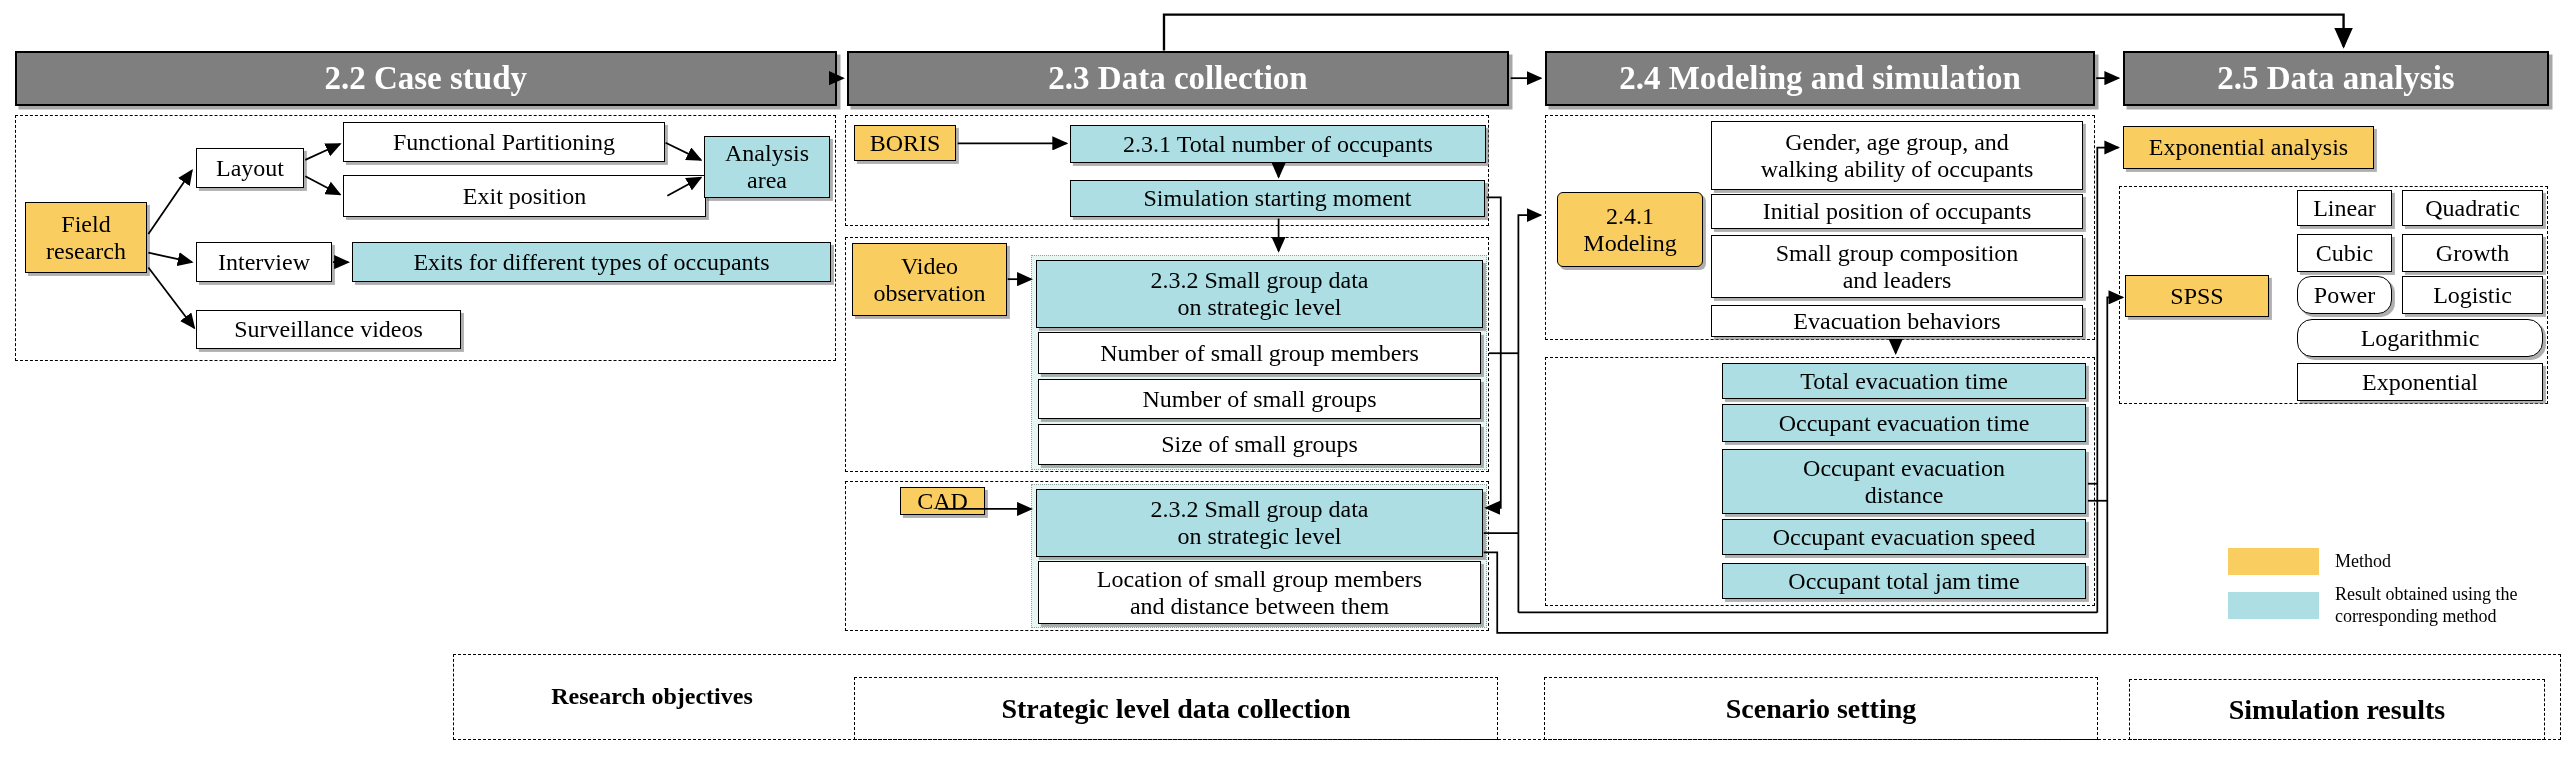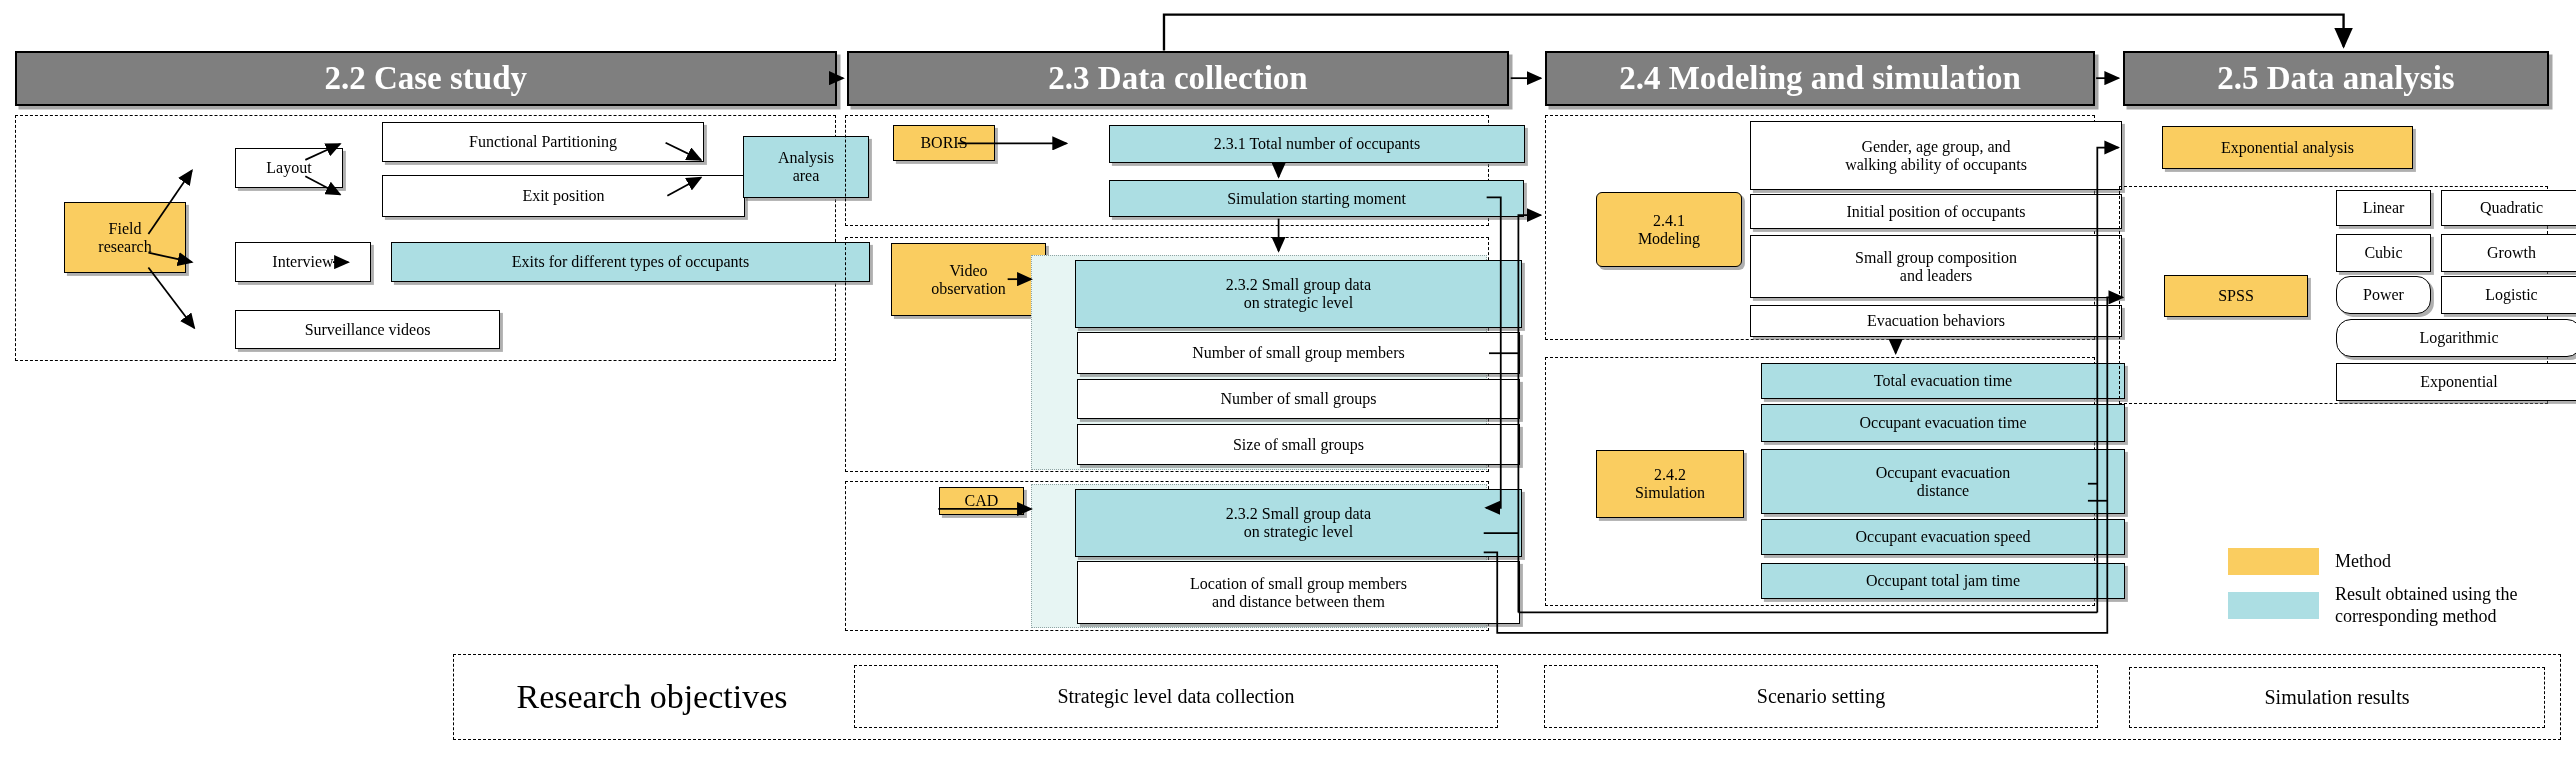--- a/index.html
+++ b/index.html
@@ -20,54 +20,54 @@
     font-size:33px;
     display:flex;align-items:center;justify-content:center;
     box-shadow:3.5px 3.5px 0 rgba(60,60,60,0.45);
     box-sizing:border-box;
     white-space:pre-line;text-align:center;
   }
   .box{
     position:absolute;
     display:flex;align-items:center;justify-content:center;
     text-align:center;
-    font-size:16px;line-height:1.12;
+    font-size:24px;line-height:1.12;
     white-space:pre-line;
     border:1.2px solid #000;
     background:#fff;
     box-shadow:2.9px 2.9px 0 rgba(110,110,110,0.55);
     box-sizing:border-box;
-    margin-left:39px;
   }
   .yellow{background:#FACD60;}
   .cyan{background:#ACDEE3;}
   .dashedbox{
     position:absolute;
     border:1.8px dashed #000;
     box-sizing:border-box;
     background:transparent;
   }
   .innerdotted{
     position:absolute;
     border:1.8px dotted #90A4A4;
     background:#E7F5F3;
     box-sizing:border-box;
   }
   .plainlabel{
     position:absolute;
     display:flex;align-items:center;justify-content:center;
-    font-weight:normal;font-size:34px;text-align:center;
+    font-weight:bold;font-size:24px;text-align:center;
     box-sizing:border-box;
   }
   .footbox{
     position:absolute;
     border:1.8px dashed #000;
     display:flex;align-items:center;justify-content:center;
-    font-weight:normal;font-size:20px;text-align:center;
-    box-sizing:border-box;
+    font-weight:bold;font-size:28px;text-align:center;
+    box-sizing:border-box;
+    margin-top:12px;
   }
   .legendswatch{position:absolute;}
   .legendtext{
     position:absolute;
     font-size:18px;line-height:1.2;white-space:pre-line;
   }
   svg#wires{position:absolute;left:0;top:0;pointer-events:none;}
 </style>
 </head>
 <body>
@@ -118,22 +118,20 @@
   <div class="box yellow" style="left:1557px;top:192px;width:146px;height:75px;border-radius:6px;">2.4.1
 Modeling</div>
   <div class="box" style="left:1711px;top:121px;width:372px;height:69px;">Gender, age group, and
 walking ability of occupants</div>
   <div class="box" style="left:1711px;top:194px;width:372px;height:35px;">Initial position of occupants</div>
   <div class="box" style="left:1711px;top:235px;width:372px;height:63px;">Small group composition
 and leaders</div>
   <div class="box" style="left:1711px;top:305px;width:372px;height:32px;">Evacuation behaviors</div>
 
   <div class="dashedbox" style="left:1545px;top:357px;width:550px;height:249px;"></div>
-  <div class="box yellow" style="left:1557px;top:450px;width:148px;height:68px;">2.4.2
-Simulation</div>
   <div class="box cyan" style="left:1722px;top:363px;width:364px;height:36px;">Total evacuation time</div>
   <div class="box cyan" style="left:1722px;top:404px;width:364px;height:38px;">Occupant evacuation time</div>
   <div class="box cyan" style="left:1722px;top:449px;width:364px;height:65px;">Occupant evacuation
 distance</div>
   <div class="box cyan" style="left:1722px;top:519px;width:364px;height:36px;">Occupant evacuation speed</div>
   <div class="box cyan" style="left:1722px;top:563px;width:364px;height:36px;">Occupant total jam time</div>
 
   <div class="box yellow" style="left:2123px;top:126px;width:251px;height:43px;">Exponential analysis</div>
   <div class="dashedbox" style="left:2119px;top:186px;width:429px;height:218px;"></div>
   <div class="box yellow" style="left:2125px;top:275px;width:144px;height:42px;">SPSS</div>

